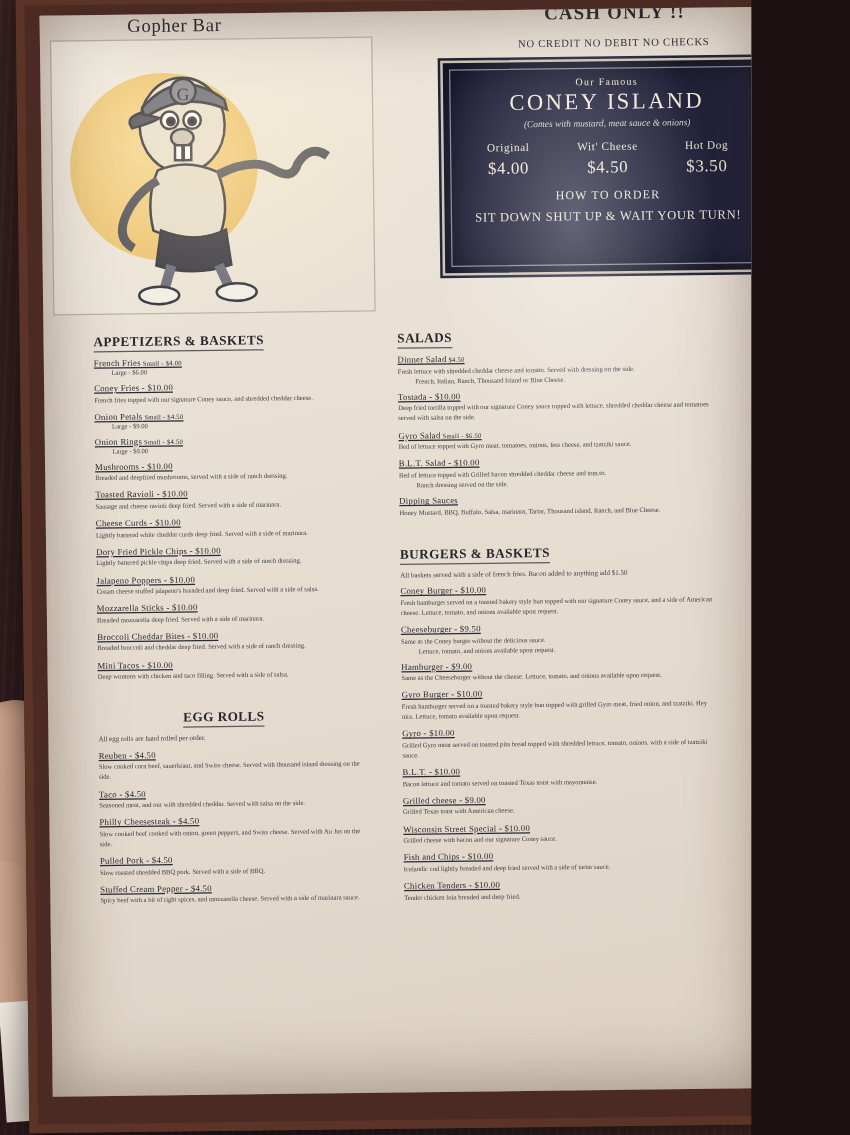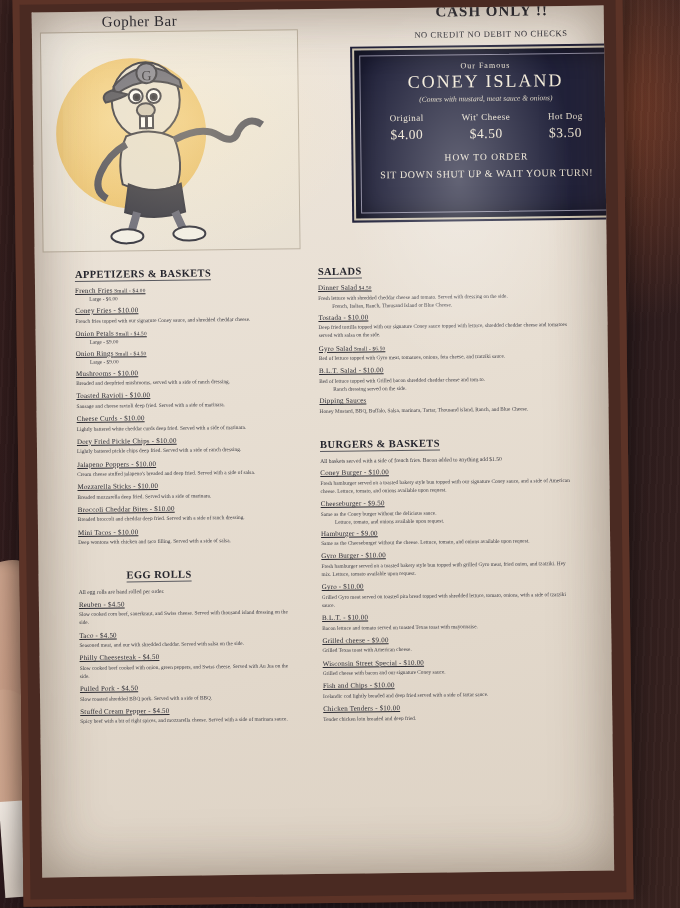--- a/index.html
+++ b/index.html
@@ -8,21 +8,21 @@
     background: #1a1012;
   }
   body {
     width: 680px;
     height: 908px;
     overflow: hidden;
     font-family: "Liberation Serif", serif;
   }
   .photo {
     position: relative;
-    width: 680px;
+    width: 601px;
     height: 908px;
     background: #2a1a18;
     overflow: hidden;
   }
   
   .bg-wood {
     position: absolute;
     inset: 0;
     background:
       radial-gradient(circle at 88% 12%, rgba(255,120,60,0.35), rgba(0,0,0,0) 22%),
@@ -267,21 +267,21 @@
     color: #3d3d45;
     margin-top: 1.5px;
   }
   .sub-line {
     font-size: 5.3px;
     color: #3d3d45;
     margin-top: 1px;
     margin-left: 14px;
   }
   .spacer-lg { height: 14px; }
-  .eggroll-head { margin-left: 48px; }
+  .eggroll-head { margin-left: 68px; }
 </style>
 </head>
 <body>
 
 <div class="photo">
   <div class="bg-wood"></div>
   <div class="hand"></div>
   <div class="hand-2"></div>
   <div class="napkin"></div>
 

